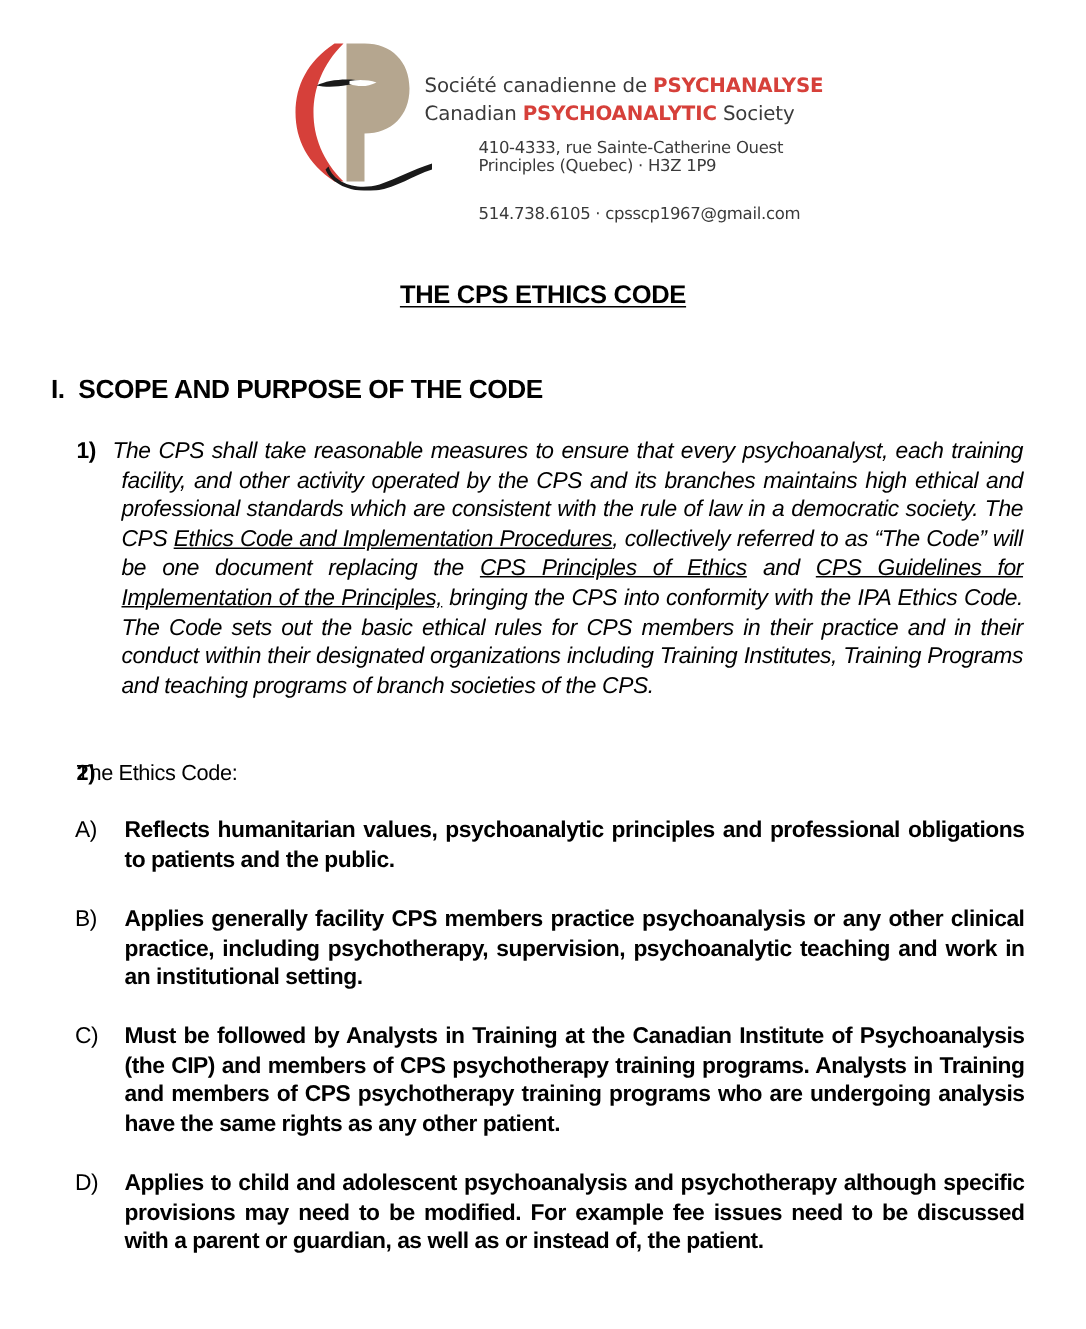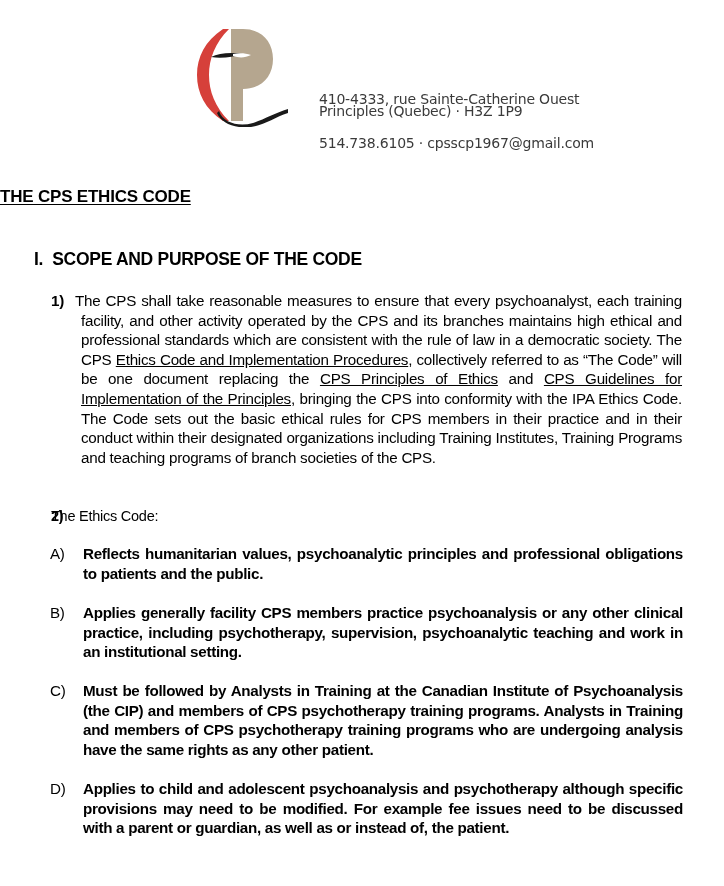--- a/index.html
+++ b/index.html
@@ -4,34 +4,34 @@
 <style>
   html, body { margin: 0; padding: 0; background: #ffffff; }
   body {
     width: 724px; height: 886px; position: relative; overflow: hidden;
     font-family: "Liberation Sans", sans-serif; color: #000;
   }
   .letterhead { position: absolute; left: 0; top: 0; width: 724px; height: 150px; }
   .logo { position: absolute; left: 193px; top: 27px; width: 95px; height: 100px; }
   .org-name { position: absolute; left: 283px; top: 48px; font-family: "DejaVu Sans", sans-serif; font-size: 13.2px; line-height: 19px; color: #3a3a3a; white-space: nowrap; letter-spacing: -0.1px; }
   .org-name .accent { color: #d6403a; font-weight: bold; }
-  .address { position: absolute; left: 319px; top: 93px; font-family: "DejaVu Sans", sans-serif; font-size: 14px; line-height: 12px; color: #3a3a3a; white-space: nowrap; letter-spacing: -0.2px; }
+  .address { position: absolute; left: 319px; top: 93px; font-family: "DejaVu Sans", sans-serif; font-size: 11px; line-height: 12px; color: #3a3a3a; white-space: nowrap; letter-spacing: -0.2px; }
   .address .contact { margin-top: 20px; }
 
-  .doc-title { position: absolute; left: 0; width: 724px; top: 187px; text-align: left; font-weight: bold; font-size: 17px; text-decoration: underline; text-underline-offset: 2px; letter-spacing: -0.2px; }
+  .doc-title { position: absolute; left: 0; width: 724px; top: 187px; text-align: center; font-weight: bold; font-size: 17px; text-decoration: underline; text-underline-offset: 2px; letter-spacing: -0.2px; }
   .section-head { position: absolute; left: 34px; top: 249px; font-weight: bold; font-size: 17.5px; letter-spacing: -0.3px; }
 
   .para { position: absolute; font-size: 15.2px; line-height: 19.6px; letter-spacing: -0.25px; }
   .para .marker { position: absolute; top: 0; }
   .para .body { text-align: justify; }
   .u { text-decoration: underline; }
 
   #p1 { left: 51px; top: 291px; width: 631px; }
   #p1 .marker { left: 0; font-weight: bold; }
-  #p1 .body { text-indent: -6px; margin-left: 30px; text-align: justify; }
+  #p1 .body { text-indent: -6px; margin-left: 30px; text-align: justify; font-style: italic; }
 
   #p2 { left: 51px; top: 507px; width: 631px; font-size: 14.5px; }
   #p2 .marker { left: 0; font-weight: bold; }
   #p2 .body { }
 
   .item { position: absolute; left: 50px; width: 633px; font-size: 15.2px; line-height: 19.6px; letter-spacing: -0.3px; }
   .item .marker { position: absolute; left: 0; top: 0; }
   .item .body { margin-left: 33px; text-align: justify; font-weight: bold; }
   #iA { top: 544px; }
   #iB { top: 603px; }
@@ -46,20 +46,24 @@
 
     <path d="M30 2 C12 14 4 30 4 48 C4 66 12 82 30 94 L36 94 C22 80 16 64 16 48 C16 32 22 16 36 2 Z" fill="#d6403a"></path>
 
     <path d="M38 2 L50 2 C68 2 80 14 80 32 C80 50 68 62 50 62 L50 94 L38 94 Z" fill="#b5a68f"></path>
 
     <path d="M18 30 C26 26 38 25 50 27 C40 30 28 32 18 30 Z" fill="#1a1a1a"></path>
     <path d="M40 27 C46 26 52 26 58 28 C52 31 46 31 40 29 Z" fill="#ffffff"></path>
 
     <path d="M26 84 C30 96 46 100 60 96 C72 92 82 86 95 82 L95 86 C82 90 72 98 58 100 C42 102 28 96 24 86 Z" fill="#1a1a1a"></path>
   </svg>
+  <div class="org-name">
+    <div><span>Société canadienne de </span><span class="accent">PSYCHANALYSE</span></div>
+    <div><span>Canadian </span><span class="accent">PSYCHOANALYTIC</span><span> Society</span></div>
+  </div>
   <div class="address">
     <div>410-4333, rue Sainte-Catherine Ouest</div>
     <div>Principles (Quebec) · H3Z 1P9</div>
     <div class="contact">514.738.6105 · cpsscp1967@gmail.com</div>
   </div>
 </div>
 
 <div class="doc-title">THE CPS ETHICS CODE</div>
 
 <div class="section-head" style="white-space: pre; text-align: center;">I.  SCOPE AND PURPOSE OF THE CODE</div>

